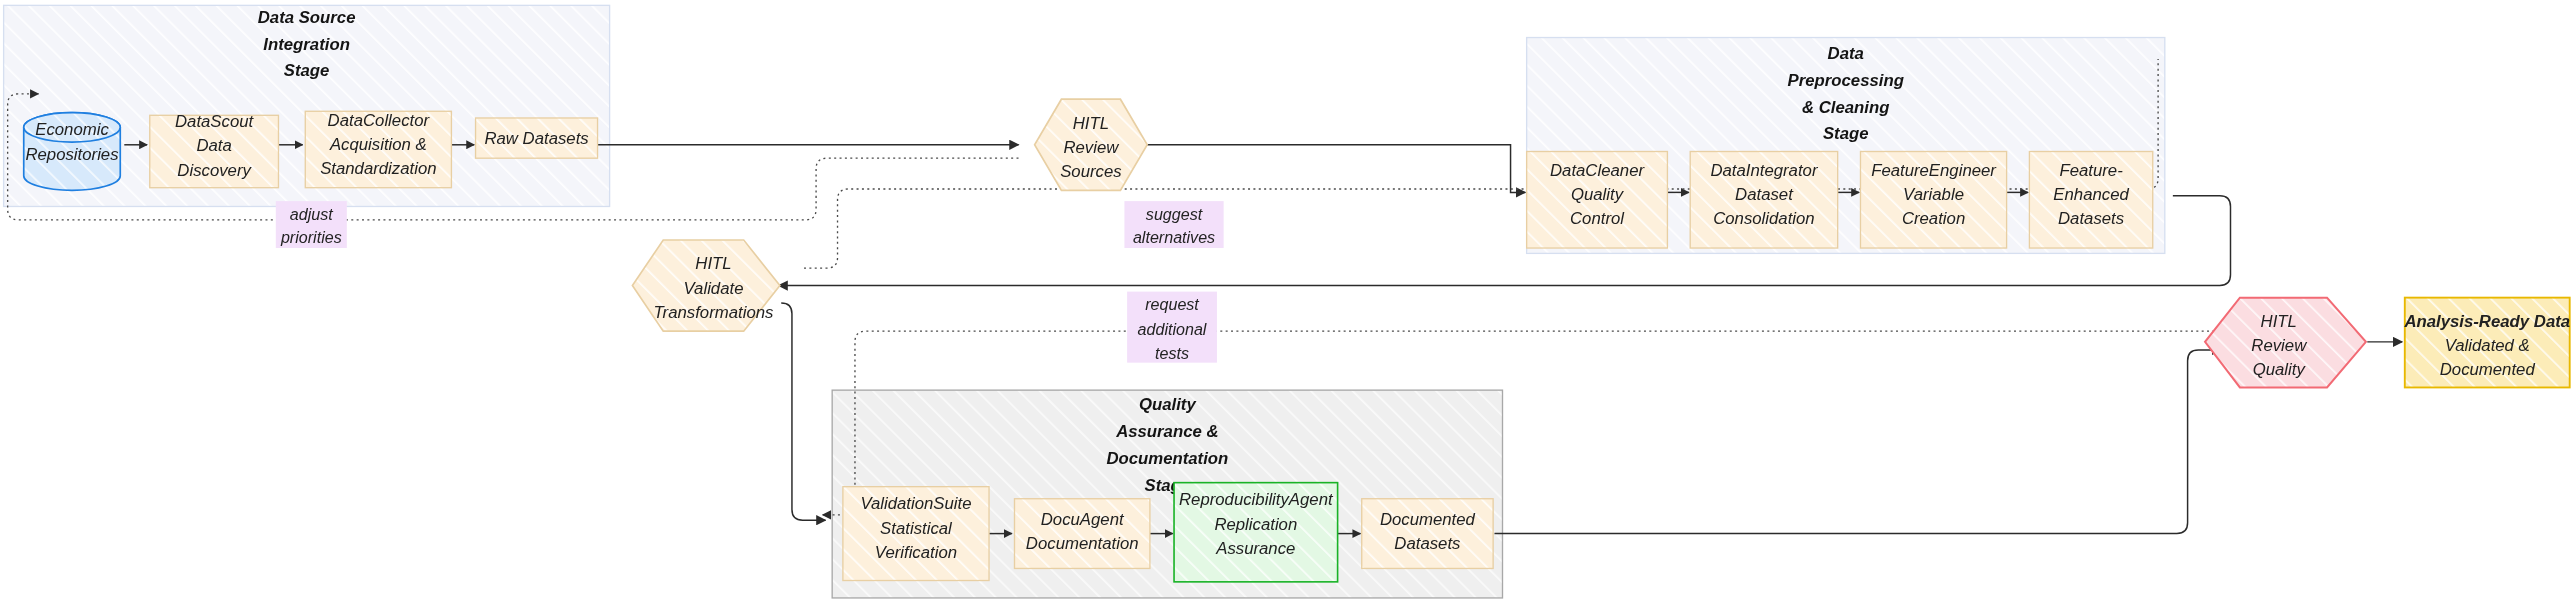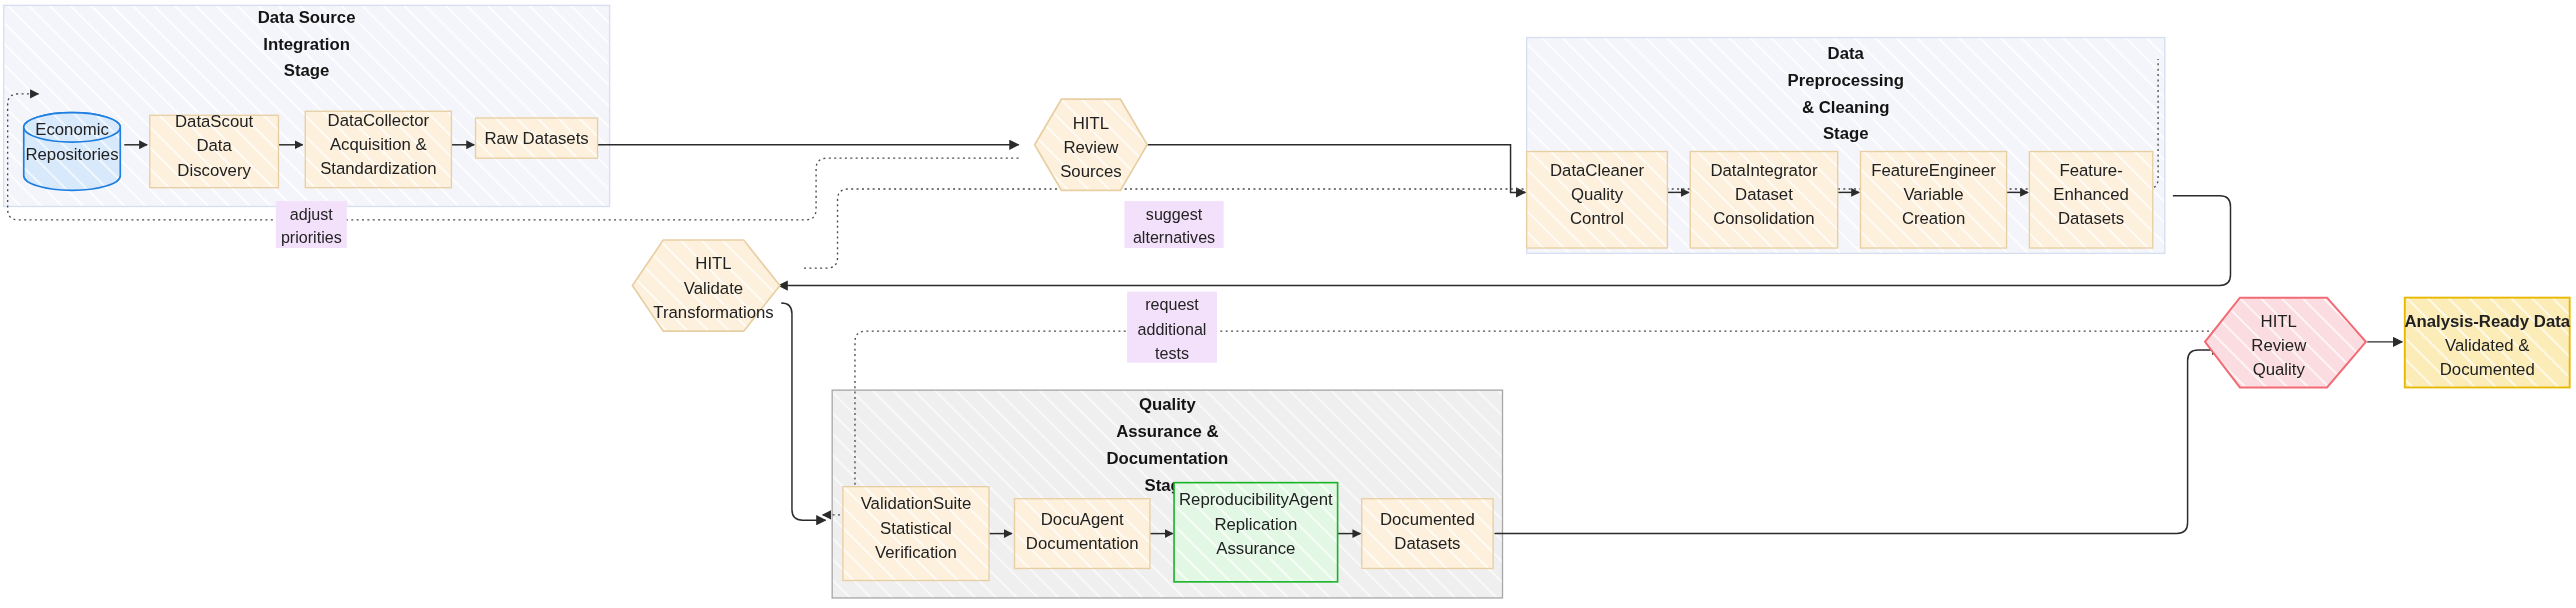--- a/index.html
+++ b/index.html
@@ -1,18 +1,18 @@
 <!DOCTYPE html>
 <html style="font-size:10.7px"><head>
 <meta charset="utf-8">
 <style>
   html,body{margin:0;padding:0;background:#ffffff;}
   body{width:2576px;height:608px;overflow:hidden;
        font-family:"Liberation Sans","DejaVu Sans",sans-serif;}
-  #stage{position:relative;width:2576px;height:608px;}
+  #stage{position:relative;width:2576px;height:608px;font-style:italic;}
   svg#flow{position:absolute;left:0;top:0;width:2576px;height:608px;display:block;}
   text{font-family:"Liberation Sans","DejaVu Sans",sans-serif;fill:#1f2020;}
   .stage-title{font-size:25px;font-weight:bold;fill:#141414;}
   .node-label{font-size:25px;fill:#212121;}
   .node-label-bold{font-size:25px;font-weight:bold;fill:#212121;}
   .edge-label{font-size:24px;fill:#232323;}
 </style>
 </head>
 <body>
 

